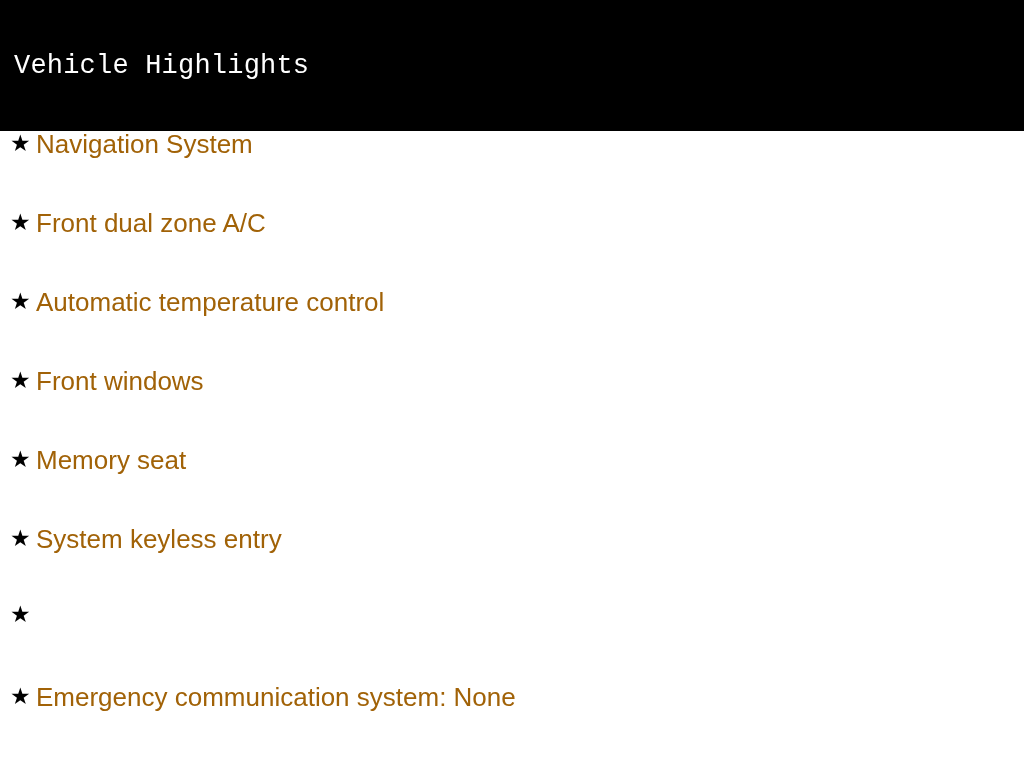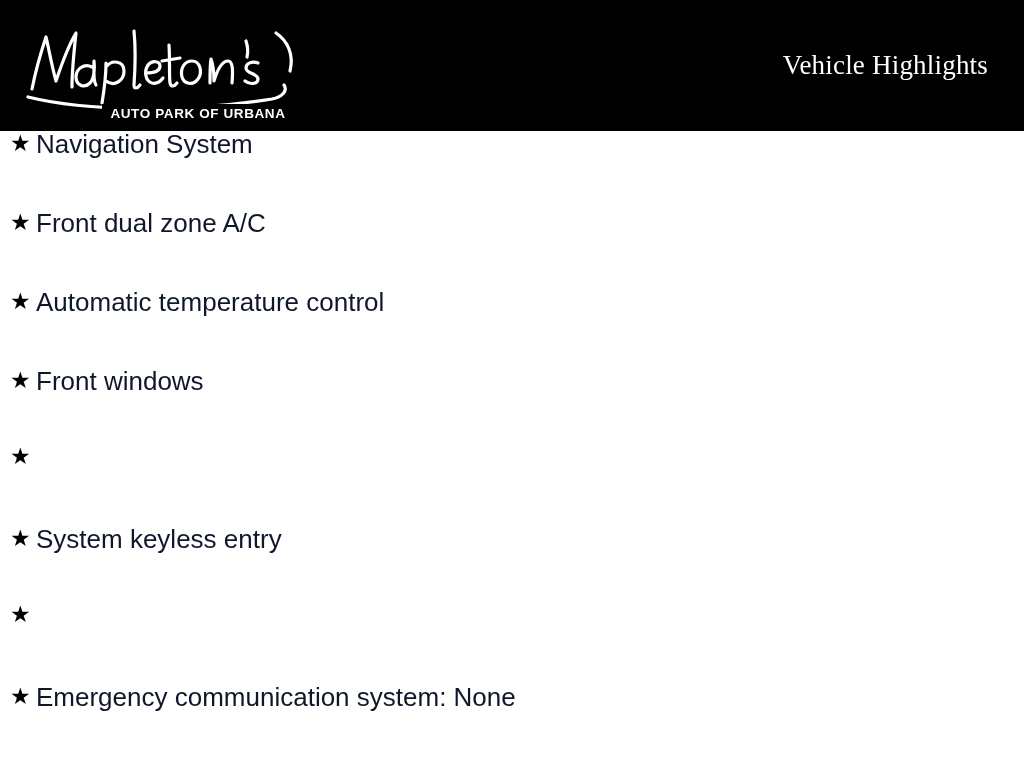--- a/index.html
+++ b/index.html
@@ -44,21 +44,21 @@
   .logo svg {
     display: block;
   }
 
   .header-title {
     color: #ffffff;
     font-size: 27px;
     font-weight: 400;
     letter-spacing: 0.2px;
     white-space: nowrap;
-    font-family: Liberation Serif, serif;
+    font-family: Liberation Mono, monospace;
   }
 
   
   .highlights {
     list-style: none;
     margin: 0;
     padding: 0;
     position: absolute;
     top: 131px;
     left: 0;
@@ -79,67 +79,35 @@
     flex: 0 0 auto;
     color: #000000;
     font-size: 23px;
     line-height: 1;
     text-align: left;
     position: relative;
     top: -2px;
   }
 
   .highlight-text {
-    color: #0f172a;
+    color: #a16207;
     font-size: 26px;
     font-weight: 400;
     line-height: 1;
     font-family: "Liberation Sans", sans-serif;
     white-space: nowrap;
   }
 </style>
 </head>
 <body>
 
 <div class="page">
 
   <div class="header">
 
-    <div class="logo">
-      <svg width="290" height="110" viewBox="0 0 290 110" xmlns="http://www.w3.org/2000/svg" aria-hidden="true">
-        <g fill="none" stroke="#ffffff" stroke-width="3.2" stroke-linecap="round" stroke-linejoin="round">
-
-          <path d="M18 78 C22 58 28 38 32 26 C34 34 38 56 42 70 C48 52 56 32 62 22 C60 40 58 62 58 76"></path>
-
-          <path d="M78 56 C70 52 62 58 62 66 C62 74 70 78 76 72 C80 68 81 58 80 50 C80 60 79 70 82 74"></path>
-
-          <path d="M92 52 C92 66 90 80 88 92 M92 56 C98 48 110 50 110 60 C110 70 100 76 92 70"></path>
-
-          <path d="M120 20 C122 40 121 60 120 74 C120 78 123 78 126 74"></path>
-
-          <path d="M132 62 C140 62 146 60 146 55 C146 50 138 49 134 54 C130 60 131 70 138 72 C142 73 146 71 149 67"></path>
-
-          <path d="M155 34 C156 50 155 64 156 72 C157 76 160 76 163 72 M148 50 L166 47"></path>
-
-          <path d="M178 50 C170 50 166 58 168 66 C170 73 179 75 184 68 C189 61 186 50 178 50 Z"></path>
-
-          <path d="M196 72 C196 62 196 54 197 48 C200 56 200 64 200 70 C203 60 208 50 214 50 C219 50 219 60 218 72"></path>
-
-          <path d="M232 30 C234 36 234 42 233 46"></path>
-          <path d="M244 52 C238 50 232 52 232 57 C232 63 244 62 244 68 C244 73 236 74 231 70"></path>
-
-          <path d="M14 86 C70 100 170 102 258 88 C268 86 274 80 270 74"></path>
-          <path d="M262 22 C274 30 280 44 276 60"></path>
-        </g>
-        <g>
-          <rect x="88" y="93" width="192" height="18" fill="#000000"></rect>
-          <text x="184" y="107" text-anchor="middle" fill="#ffffff" font-family="Liberation Sans, sans-serif" font-size="13.5" font-weight="bold" letter-spacing="0.6">AUTO PARK OF URBANA</text>
-        </g>
-      </svg>
-    </div>
 
     <div class="header-title">Vehicle Highlights</div>
   </div>
 
   <ul class="highlights">
     <li class="highlight-item">
       <span class="bullet-star">★</span>
       <span class="highlight-text">Navigation System</span>
     </li>
     <li class="highlight-item">
@@ -149,20 +117,21 @@
     <li class="highlight-item">
       <span class="bullet-star">★</span>
       <span class="highlight-text">Automatic temperature control</span>
     </li>
     <li class="highlight-item">
       <span class="bullet-star">★</span>
       <span class="highlight-text">Front windows</span>
     </li>
     <li class="highlight-item">
       <span class="bullet-star">★</span>
+      <span class="highlight-text">Memory seat</span>
     </li>
     <li class="highlight-item">
       <span class="bullet-star">★</span>
       <span class="highlight-text">System keyless entry</span>
     </li>
     <li class="highlight-item">
       <span class="bullet-star">★</span>
     </li>
     <li class="highlight-item">
       <span class="bullet-star">★</span>

